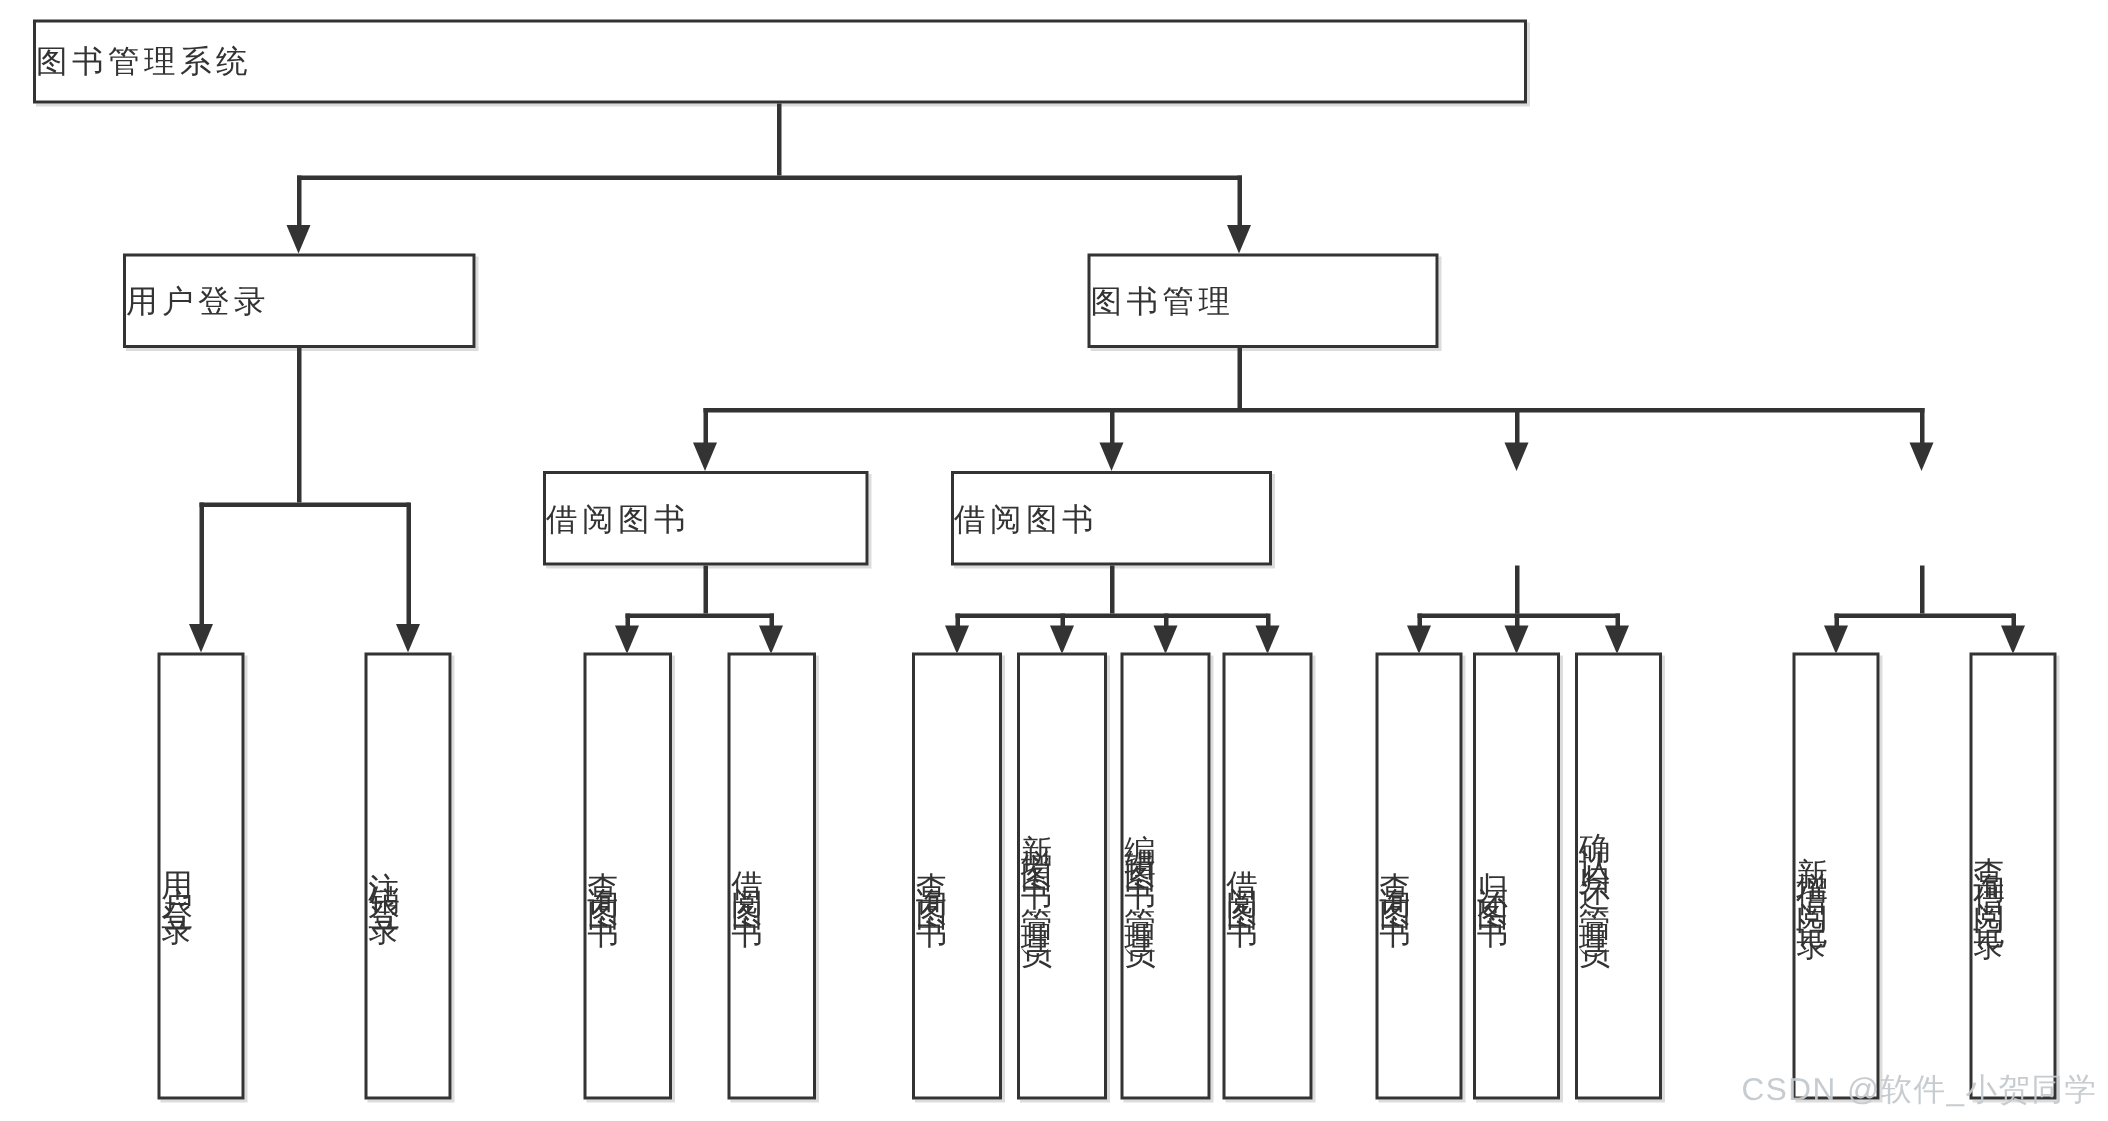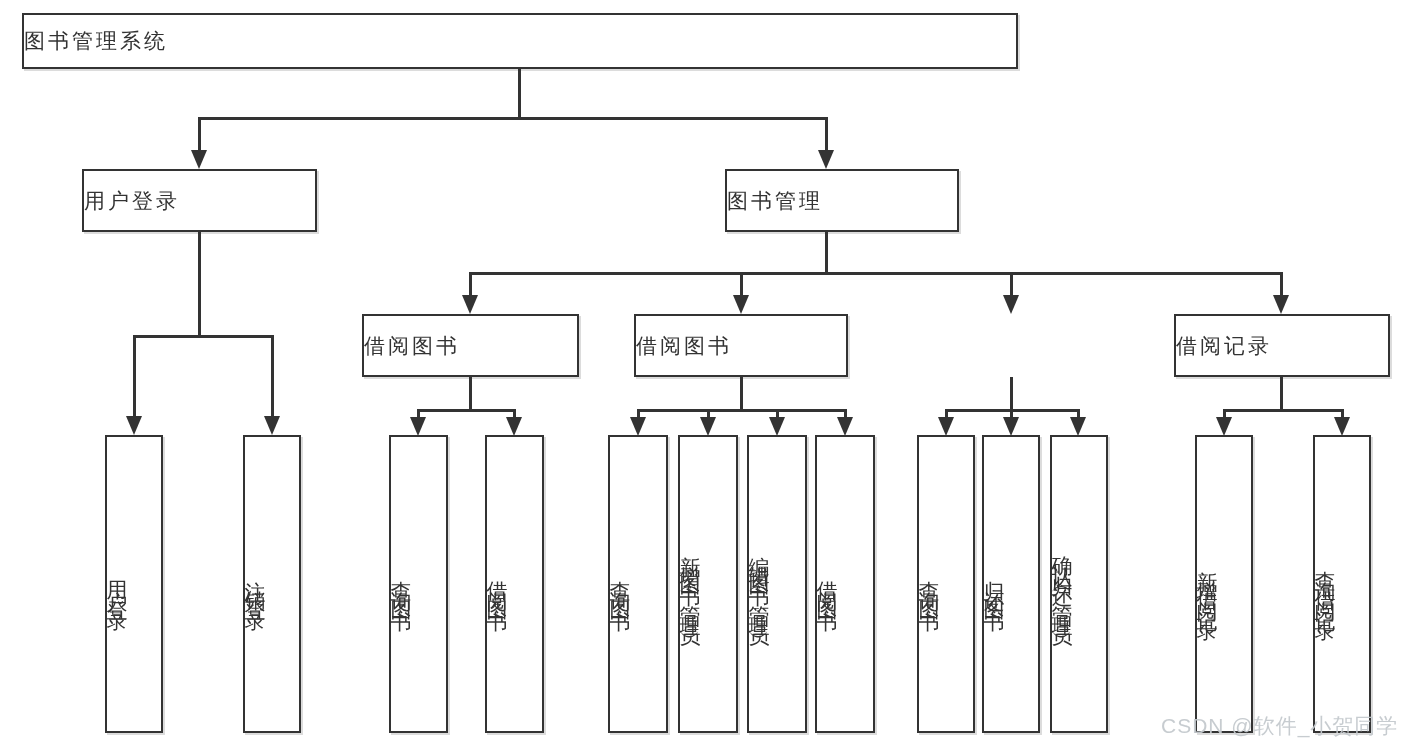--- a/index.html
+++ b/index.html
@@ -84,23 +84,20 @@
   <div class="ah" style="left:1003px;top:295px;"></div>
   <div class="vline" style="left:1280px;top:272px;height:24px;"></div>
   <div class="ah" style="left:1273px;top:295px;"></div>
 
   <div class="box" id="n-new">
     <span class="hlabel">借阅图书</span>
   </div>
   <div class="box" id="n-bor">
     <span class="hlabel">借阅图书</span>
   </div>
-  <div class="box" id="n-rec">
-    <span class="hlabel">借阅记录</span>
-  </div>
 
   <div class="vline" style="left:469px;top:377px;height:32px;"></div>
   <div class="hline" style="left:417px;top:409px;width:99px;"></div>
   <div class="vline" style="left:417px;top:409px;height:12px;"></div>
   <div class="ah" style="left:410px;top:417px;"></div>
   <div class="vline" style="left:513px;top:409px;height:12px;"></div>
   <div class="ah" style="left:506px;top:417px;"></div>
 
   <div class="vline" style="left:740px;top:377px;height:32px;"></div>
   <div class="hline" style="left:637px;top:409px;width:208px;"></div>

